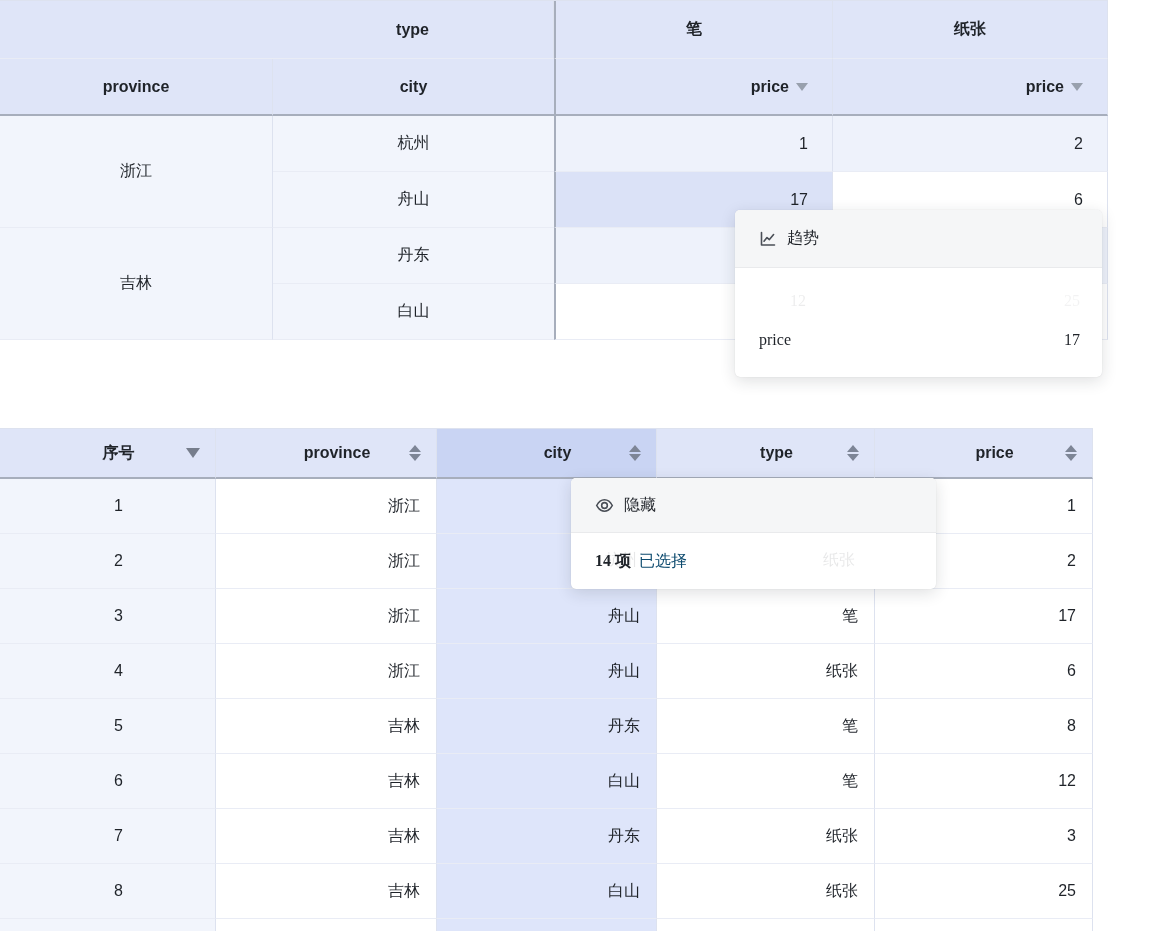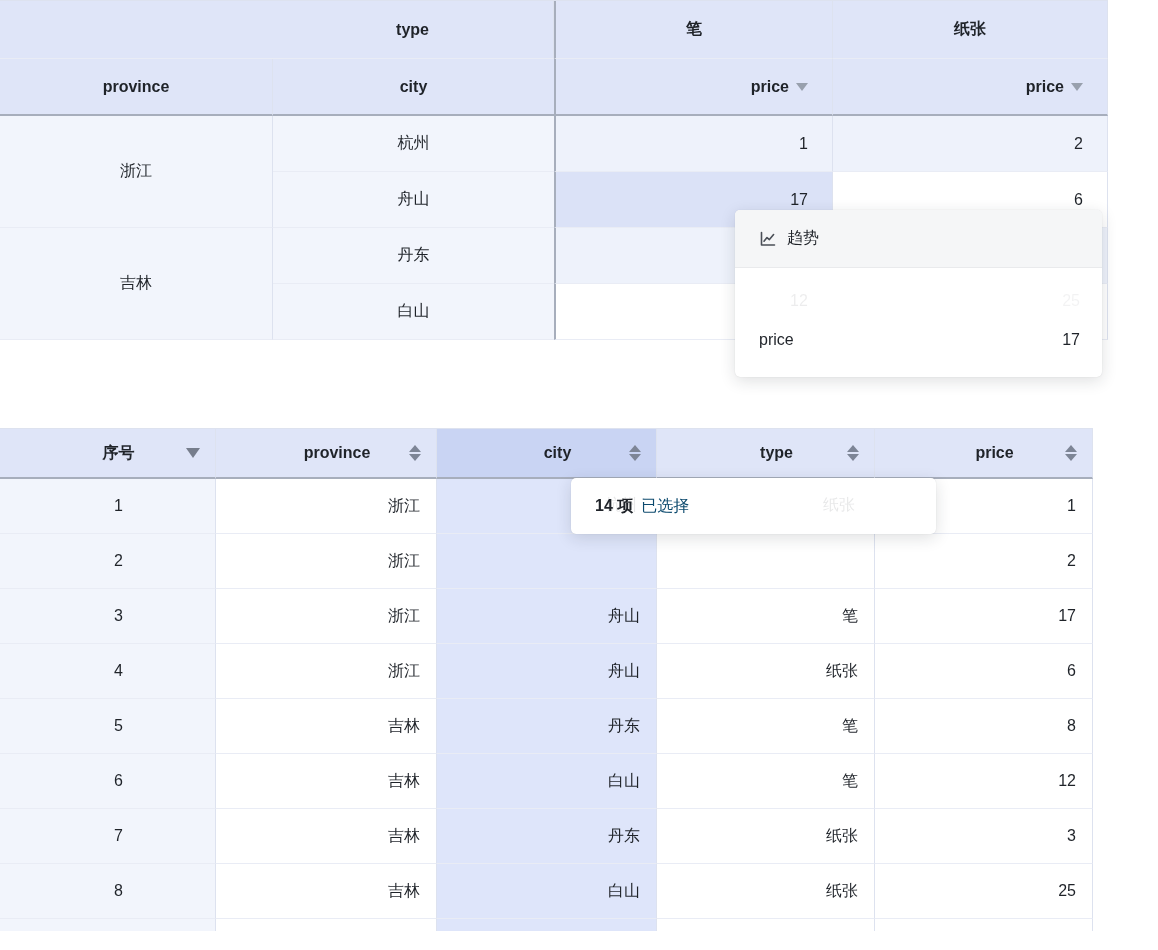--- a/index.html
+++ b/index.html
@@ -53,21 +53,21 @@
   .detail .no-col{background:var(--frozen-bg);justify-content:center;}
   .detail .city-col{background:var(--city-col-bg);}
   .detail .right{justify-content:flex-end;padding-right:16px;}
   .sorter{position:absolute;right:15px;top:50%;transform:translateY(-50%);display:flex;flex-direction:column;align-items:center;gap:2px;}
   .tri-up{width:0;height:0;border-left:6px solid transparent;border-right:6px solid transparent;border-bottom:7px solid var(--sorter);}
   .tri-dn{width:0;height:0;border-left:6px solid transparent;border-right:6px solid transparent;border-top:7px solid var(--sorter);}
   .tri-dn-only{width:0;height:0;border-left:7px solid transparent;border-right:7px solid transparent;border-top:10px solid #767d8c;}
 
   
   .popup{position:absolute;background:#fff;border-radius:5px;z-index:10;
-         box-shadow:0 4px 16px rgba(31,35,41,.14),0 0 1px rgba(31,35,41,.18);overflow:hidden;}
+         box-shadow:0 4px 16px rgba(31,35,41,.14),0 0 1px rgba(31,35,41,.18);overflow:hidden;font-family:Liberation Serif, serif;}
   .menu-row{display:flex;align-items:center;gap:10px;padding:0 24px;background:var(--menu-bg);border-bottom:1px solid var(--divider);cursor:pointer;}
   .menu-row svg{flex:none;}
   .trend-popup{left:735px;top:210px;width:367px;}
   .trend-popup .menu-row{height:58px;}
   .trend-body{position:relative;padding:26px 22px 26px 24px;}
   .t-title{color:var(--gray-text);position:relative;z-index:1;line-height:22px;}
   .t-metric{display:flex;justify-content:space-between;margin-top:35px;line-height:22px;}
   .t-metric .val{font-weight:500;}
   .ghost{position:absolute;color:var(--text);z-index:0;}
   .g-pen{left:55px;top:24px;opacity:.08;}
@@ -227,20 +227,27 @@
     <div class="cell right">25</div>
 
     <div class="cell no-col"></div>
     <div class="cell"></div>
     <div class="cell city-col"></div>
     <div class="cell"></div>
     <div class="cell"></div>
   </div>
 
   <div class="popup col-popup">
+    <div class="menu-row">
+      <svg width="19" height="19" viewBox="0 0 18 18">
+        <path d="M1.6 9 C3.6 5.2 6.4 3.6 9 3.6 S14.4 5.2 16.4 9 C14.4 12.8 11.6 14.4 9 14.4 S3.6 12.8 1.6 9 Z" fill="none" stroke="#4a4f57" stroke-width="1.5"></path>
+        <circle cx="9" cy="9" r="2.7" fill="none" stroke="#4a4f57" stroke-width="1.5"></circle>
+      </svg>
+      <span>隐藏</span>
+    </div>
     <div class="sel-row">
       <span class="ghost g-city">杭州</span>
       <span class="ghost g-type">纸张</span>
       <span class="sel-count">14 项</span>
       <span class="sel-suffix">已选择</span>
     </div>
   </div>
 
 </div>
 

